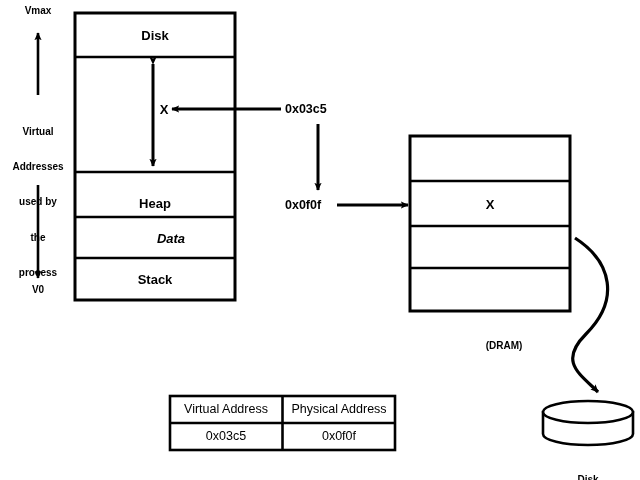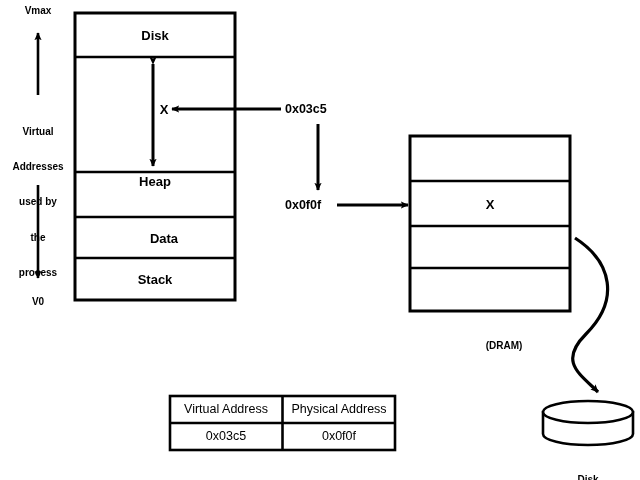--- a/index.html
+++ b/index.html
@@ -122,33 +122,33 @@
     </g>
 
     <g>
       <rect x="170" y="396" width="225" height="54" fill="none" stroke="#000" stroke-width="2.6"></rect>
       <line x1="170" y1="423" x2="395" y2="423" stroke="#000" stroke-width="2.6"></line>
       <line x1="282.5" y1="396" x2="282.5" y2="450" stroke="#000" stroke-width="2.6"></line>
     </g>
   </svg>
 
   <div class="lbl center side-label" style="left:38px; top:5px;">Vmax</div>
-  <div class="lbl center side-label" style="left:38px; top:296px;">V0</div>
+  <div class="lbl center side-label" style="left:38px; top:284px;">V0</div>
 
   <div class="lbl center side-label" style="left:38px; top:102px; width:80px;">
     <div>Virtual</div>
     <div>Addresses</div>
     <div>used by</div>
     <div>the</div>
     <div>process</div>
   </div>
 
   <div class="lbl center seg-label" style="left:155px; top:28px;">Disk</div>
-  <div class="lbl center seg-label" style="left:155px; top:174px;">Heap</div>
-  <div class="lbl center seg-label" style="left:164px; top:231px;">Data</div>
+  <div class="lbl center seg-label" style="left:155px; top:196px;">Heap</div>
+  <div class="lbl center seg-label" style="left:171px; top:231px;font-style:italic;">Data</div>
   <div class="lbl center seg-label" style="left:155px; top:272px;">Stack</div>
 
   <div class="lbl center xmark" style="left:164px; top:102px;">X</div>
 
   <div class="lbl addr-label" style="left:285px; top:102px;">0x03c5</div>
   <div class="lbl addr-label" style="left:285px; top:198px;">0x0f0f</div>
 
   <div class="lbl center xmark" style="left:490px; top:197px;">X</div>
 
   <div class="lbl center side-label" style="left:504px; top:316px; width:130px;">

